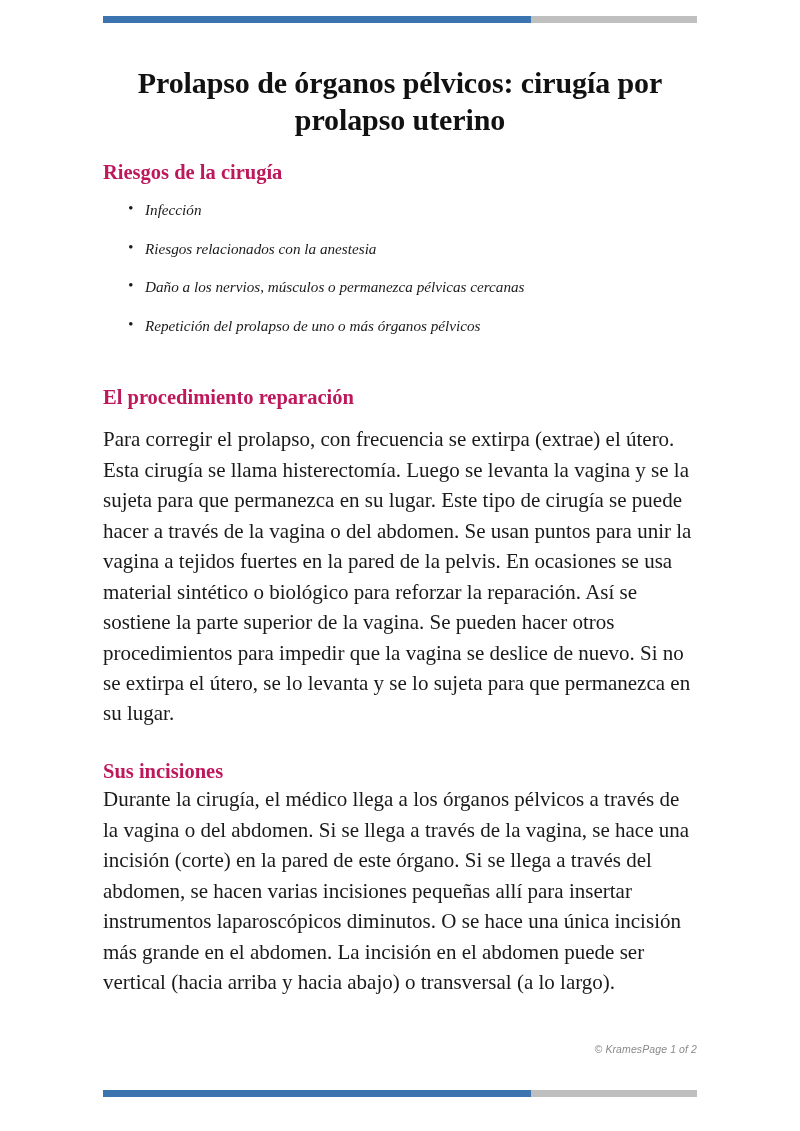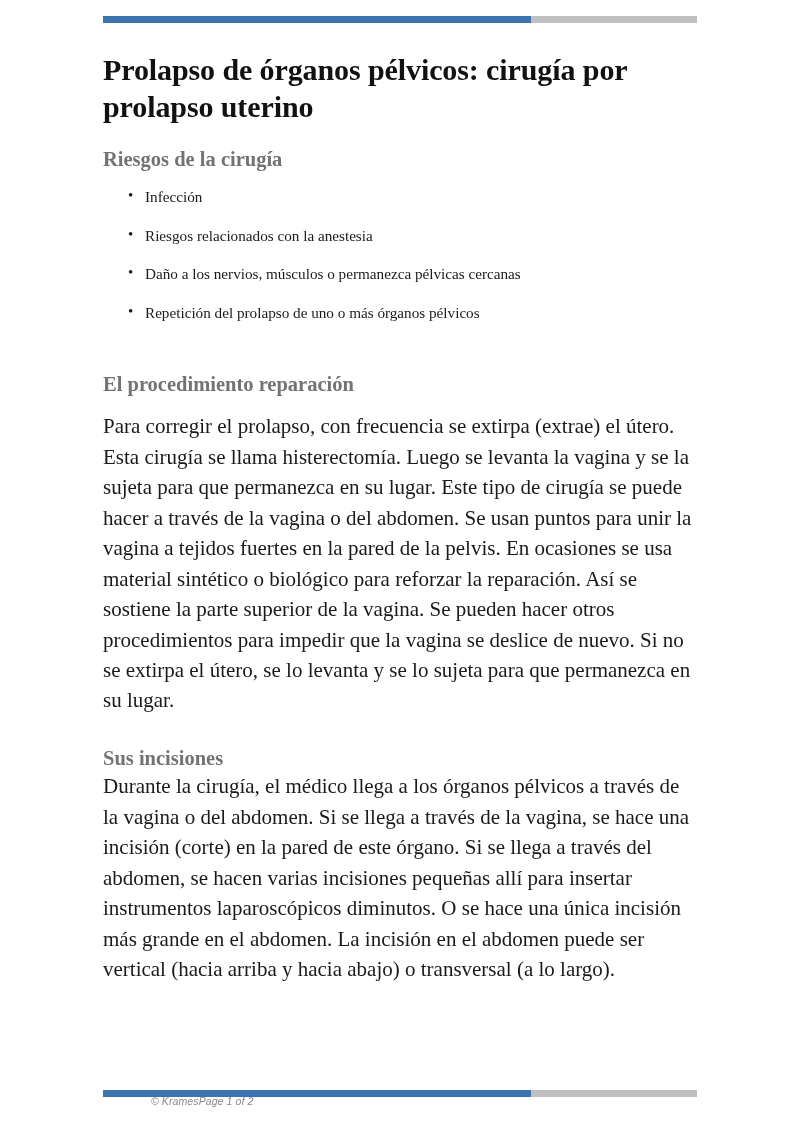--- a/index.html
+++ b/index.html
@@ -48,41 +48,43 @@
     top: 48px;
     left: 103px;
     width: 594px;
   }
 
   h1.doc-title {
     font-family: "Liberation Serif", "DejaVu Serif", serif;
     font-size: 30px;
     line-height: 1.22;
     font-weight: bold;
-    margin: 4px 0 22px 0;
+    margin: 17px 0 22px 0;
     letter-spacing: -0.1px;
     color: #111111;
+    text-align: center;
   }
 
   h2.section-heading {
     font-family: "Liberation Serif", "DejaVu Serif", serif;
     font-size: 20.5px;
     line-height: 1.25;
     font-weight: bold;
     margin: 0 0 14px 0;
-    color: #737373;
+    color: #be185d;
   }
   h2.section-heading.tight {
     margin-bottom: 0;
   }
 
   ul.risk-list {
     list-style: none;
     margin: 0 0 10px 0;
     padding: 0;
+    font-style: italic;
   }
   ul.risk-list li {
     position: relative;
     padding-left: 42px;
     font-size: 15.2px;
     line-height: 1.3;
     margin-bottom: 19px;
     color: #1a1a1a;
   }
   ul.risk-list li::before {
@@ -107,27 +109,26 @@
   .footer-rule {
     position: absolute;
     top: 1090px;
     left: 103px;
     width: 594px;
     height: 7px;
     display: flex;
   }
   .footer-row {
     position: absolute;
-    top: 1095px;
+    top: 1043px;
     left: 103px;
     width: 594px;
     display: flex;
-    justify-content: flex-start;
+    justify-content: flex-end;
     align-items: baseline;
-    margin-left: 48px;
   }
   .footer-row span {
     font-family: "Liberation Sans", "DejaVu Sans", sans-serif;
     font-style: italic;
     font-size: 10.5px;
     color: #8a8a8a;
     letter-spacing: 0.1px;
   }
 </style>
 </head>

